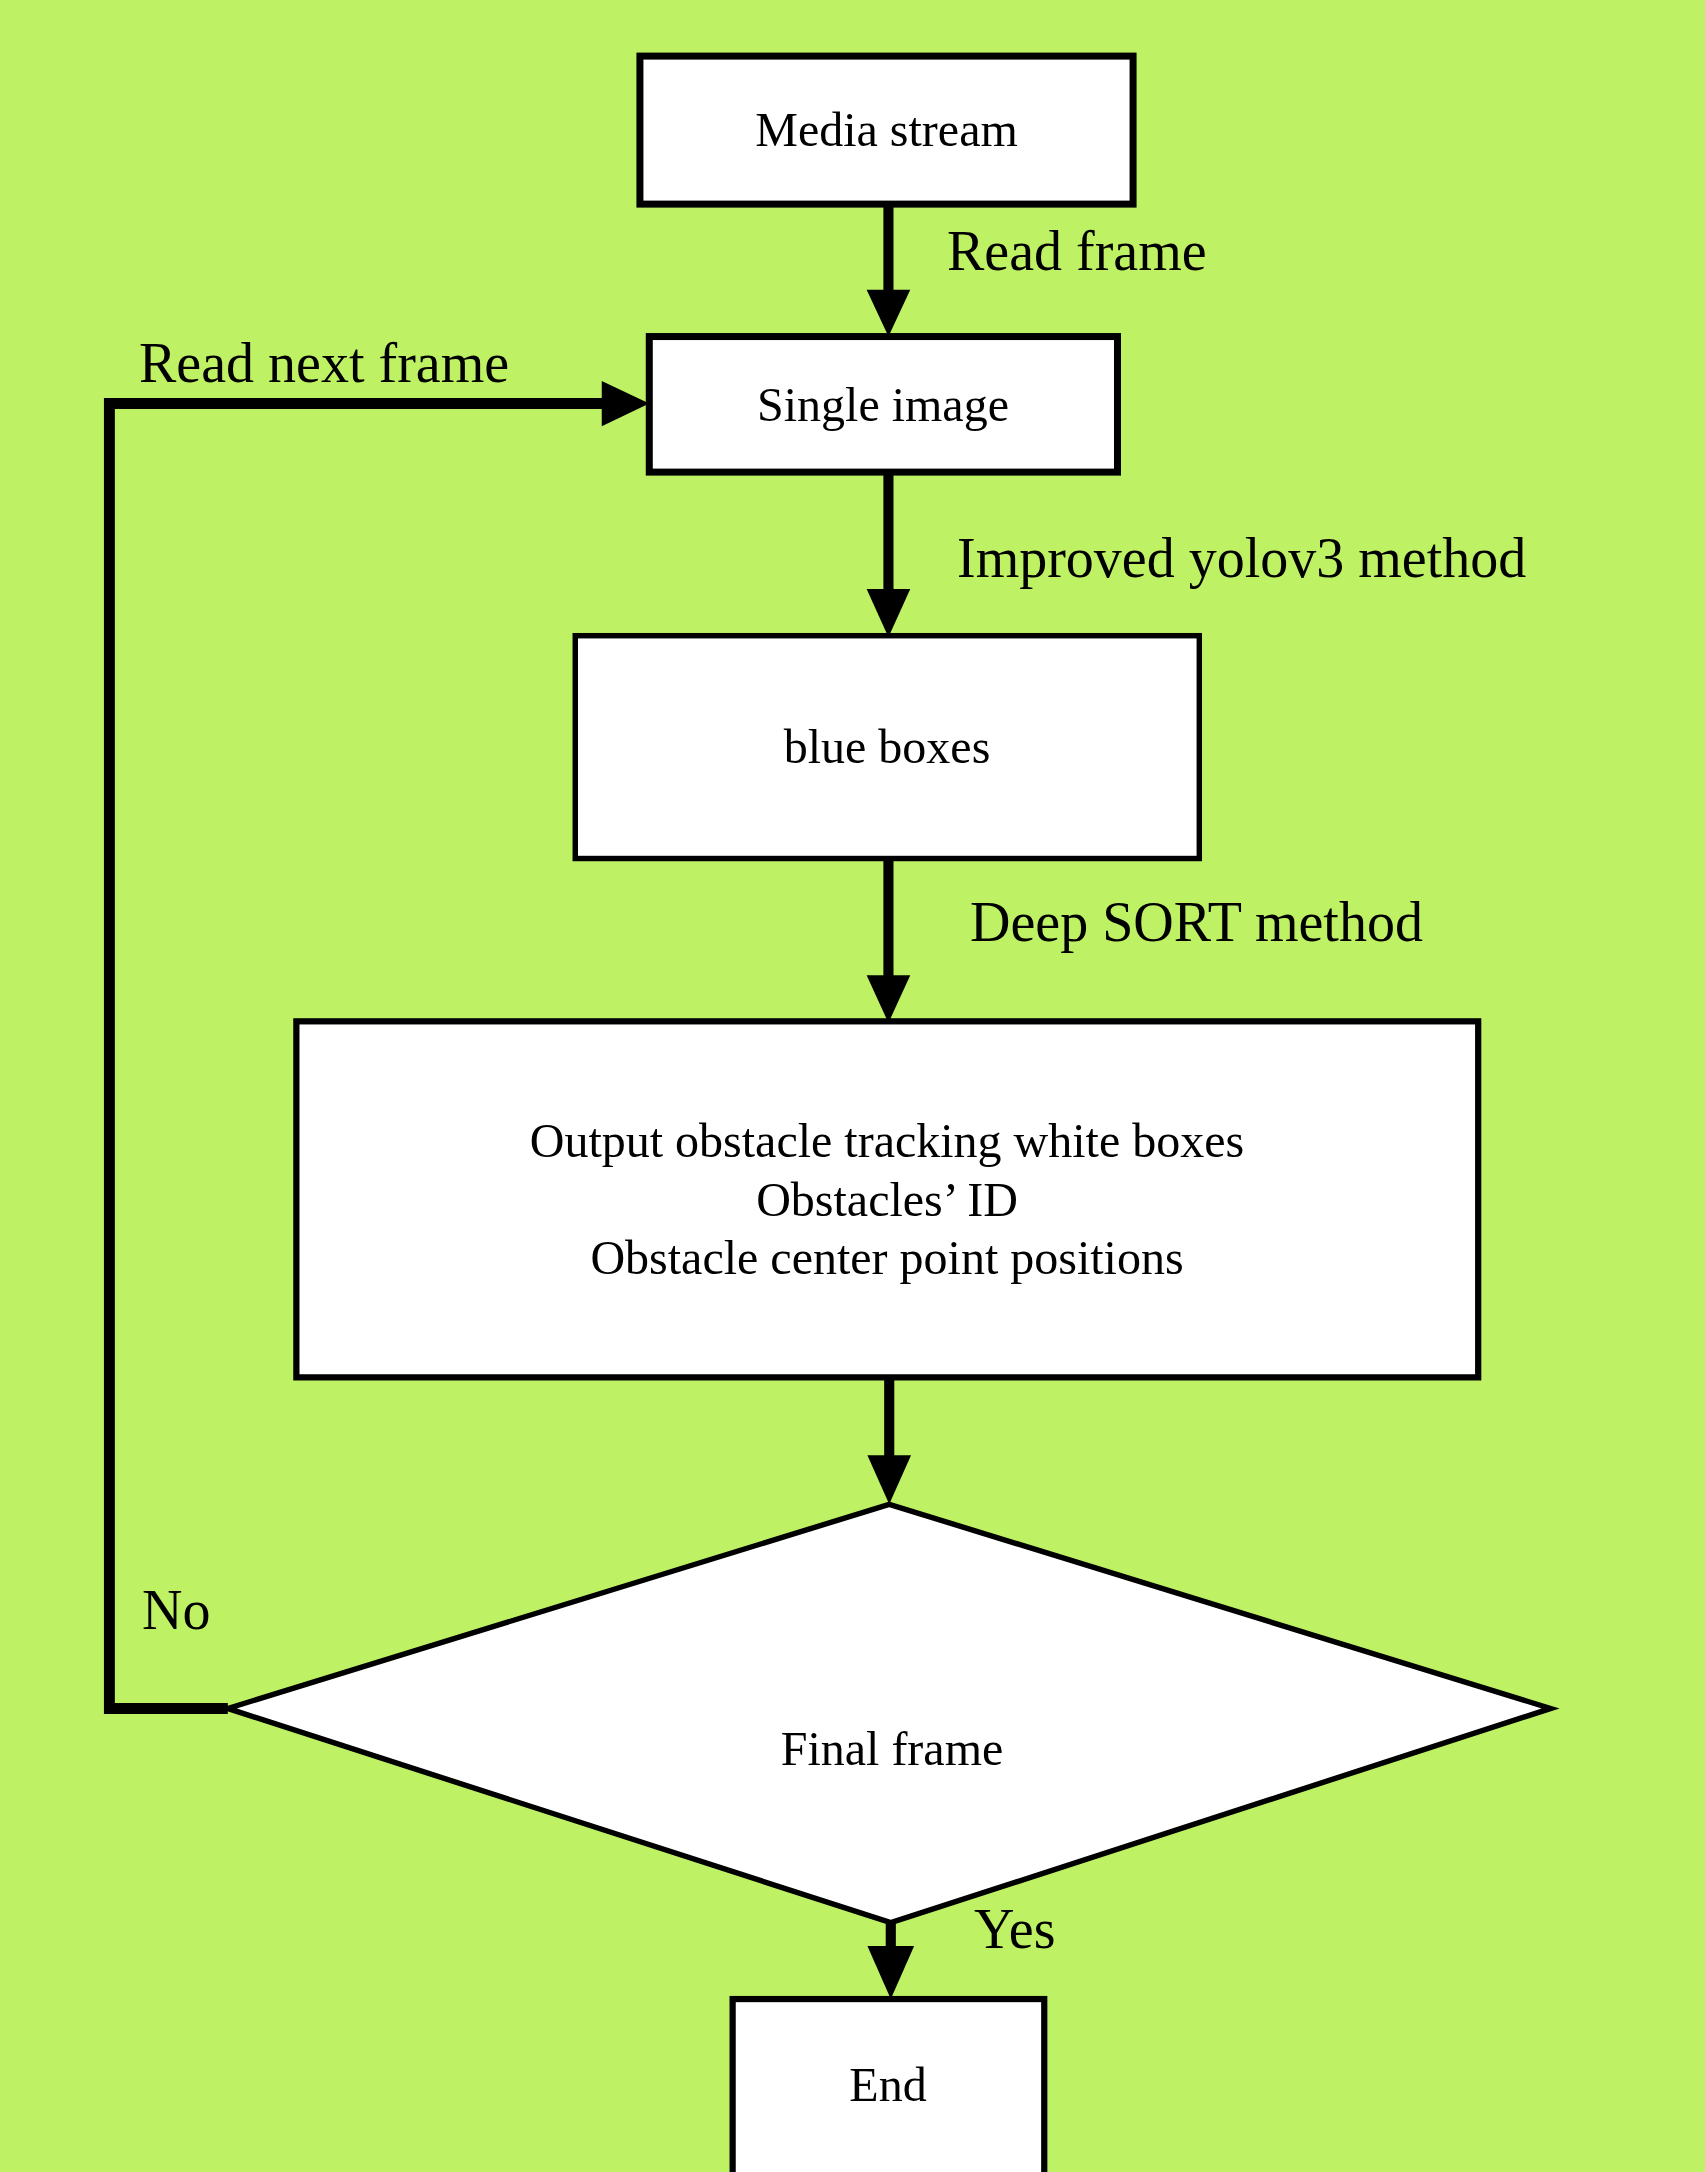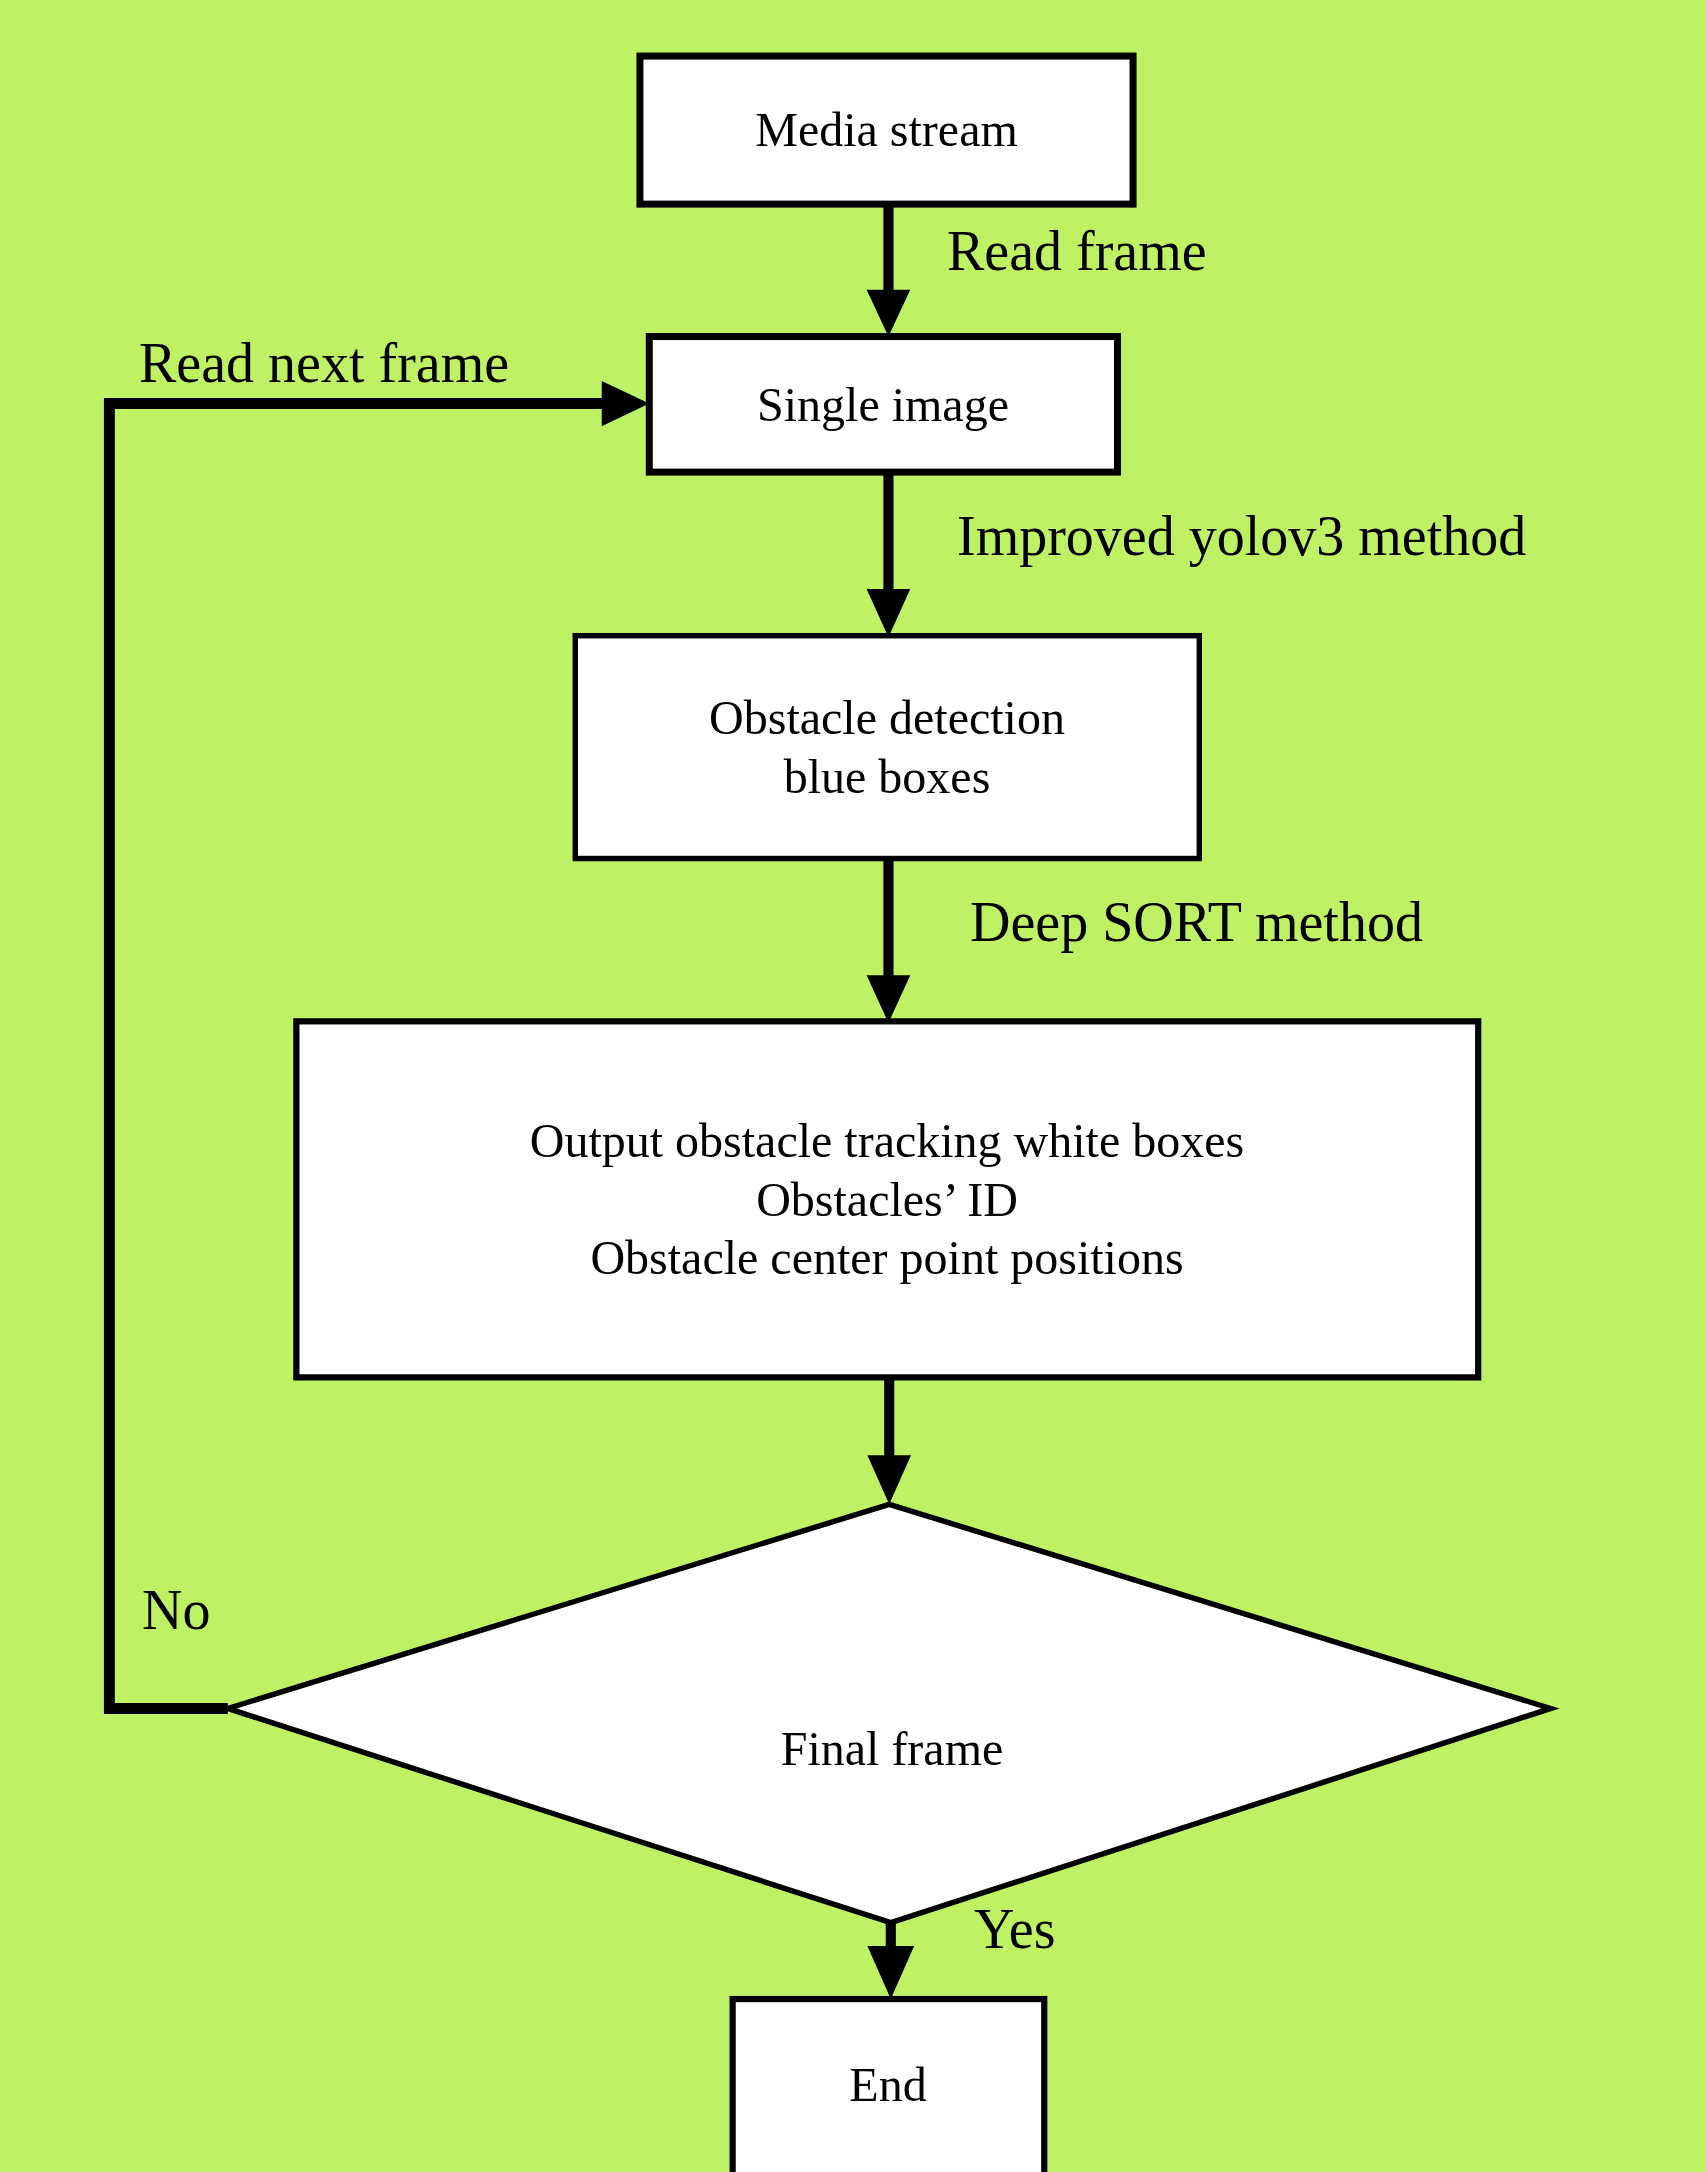--- a/index.html
+++ b/index.html
@@ -83,21 +83,20 @@
 
   <div class="node-label" style="left:640px; top:56px; width:493px; height:148px;">
     <span class="nline">Media stream</span>
   </div>
 
   <div class="node-label" style="left:649px; top:337px; width:468px; height:136px;">
     <span class="nline">Single image</span>
   </div>
 
   <div class="node-label" style="left:575px; top:636px; width:624px; height:223px;">
-    <span class="nline">Obstacle detection</span>
     <span class="nline">blue boxes</span>
   </div>
 
   <div class="node-label" style="left:623px; top:1714px; width:538px; height:70px;">
     <span class="nline">Final frame</span>
   </div>
 
   <div class="node-label" style="left:296px; top:1022px; width:1182px; height:356px;">
     <span class="nline">Output obstacle tracking white boxes</span>
     <span class="nline">Obstacles’ ID</span>
@@ -105,21 +104,21 @@
   </div>
 
   <div class="node-label" style="left:732px; top:1999px; width:312px; height:173px;">
     <span class="nline">End</span>
   </div>
 
   <div class="edge-label" style="left:947px; top:223px;">Read frame</div>
 
   <div class="edge-label" style="left:139px; top:335px;">Read next frame</div>
 
-  <div class="edge-label" style="left:957px; top:508px;">Improved yolov3 method</div>
+  <div class="edge-label" style="left:957px; top:530px;">Improved yolov3 method</div>
 
   <div class="edge-label" style="left:970px; top:894px;">Deep SORT method</div>
 
   <div class="edge-label" style="left:142px; top:1582px;">No</div>
 
   <div class="edge-label" style="left:974px; top:1901px;">Yes</div>
 
 </div>
 
 

